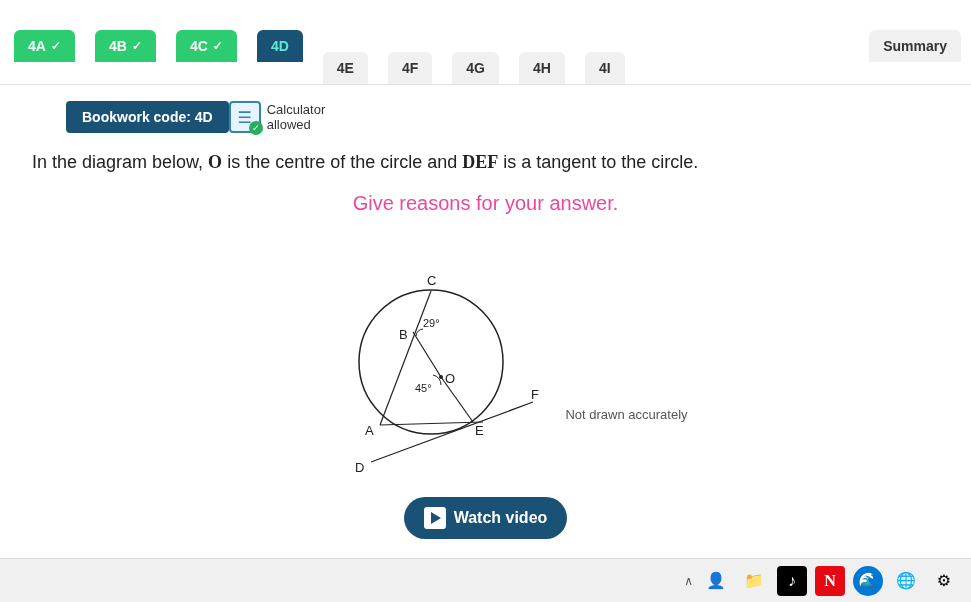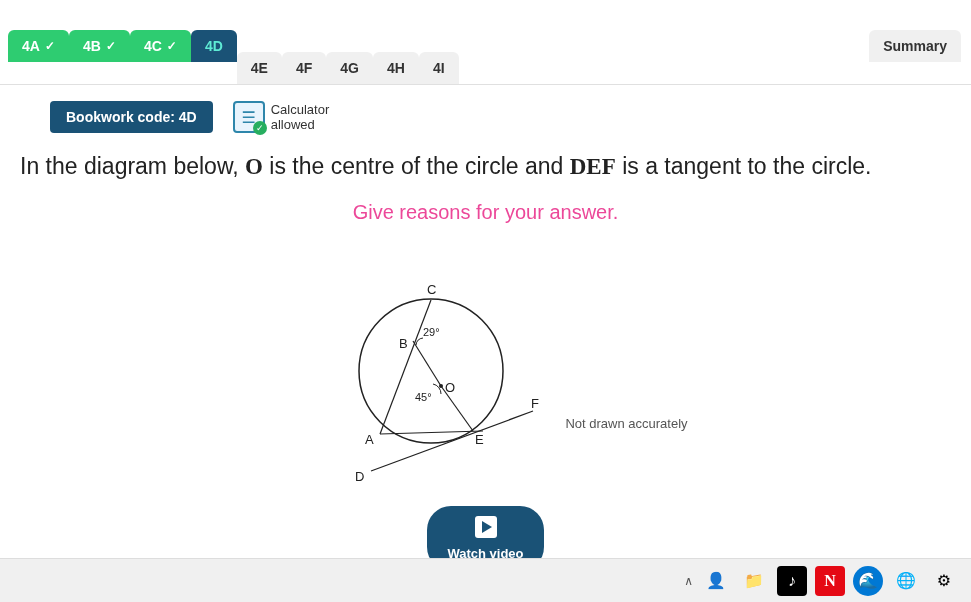--- a/index.html
+++ b/index.html
@@ -10,23 +10,23 @@
       height: 602px;
       overflow: hidden;
       position: relative;
     }
 
     
     .tab-bar {
       display: flex;
       align-items: center;
       background: #fff;
-      padding: 8px 10px 0 8px;
+      padding: 8px 10px 0 14px;
       border-bottom: 1px solid #e0e0e0;
-      gap: 0;
+      gap: 20px;
     }
     .tab {
       padding: 8px 14px;
       border-radius: 6px 6px 0 0;
       font-size: 14px;
       font-weight: 600;
       cursor: pointer;
       display: flex;
       align-items: center;
       gap: 5px;
@@ -56,23 +56,22 @@
 
     
     .content {
       padding: 16px 20px 10px 20px;
     }
 
     
     .meta-row {
       display: flex;
       align-items: flex-end;
-      gap: 20px;
       margin-bottom: 16px;
-      margin-left: 30px;
+      margin-left: 46px;
     }
     .bookwork-badge {
       background: #1a5276;
       color: #fff;
       font-size: 14px;
       font-weight: 600;
       padding: 8px 16px;
       border-radius: 4px;
     }
     .calculator-info {
@@ -105,25 +104,26 @@
       width: 14px;
       height: 14px;
       font-size: 9px;
       display: flex;
       align-items: center;
       justify-content: center;
     }
 
     
     .question-intro {
-      font-size: 23px;
+      font-size: 18px;
       color: #222;
       margin-bottom: 16px;
       line-height: 1.5;
       padding-left: 0;
+      margin-left: 12px;
     }
     .question-intro .bold-serif {
       font-family: Georgia, serif;
       font-weight: 700;
     }
 
     .work-out {
       font-size: 17px;
       color: #222;
       text-align: center;
@@ -160,26 +160,25 @@
     
     .watch-video-btn {
       display: flex;
       align-items: center;
       gap: 8px;
       background: #1a5276;
       color: #fff;
       border: none;
       padding: 10px 20px;
       border-radius: 24px;
-      font-size: 13px;
+      font-size: 16px;
       font-weight: 600;
       cursor: pointer;
       margin: 0 auto;
       width: fit-content;
-      flex-direction: column;
     }
     .play-icon-wrap {
       width: 22px;
       height: 22px;
       background: #fff;
       border-radius: 3px;
       display: flex;
       align-items: center;
       justify-content: center;
     }

